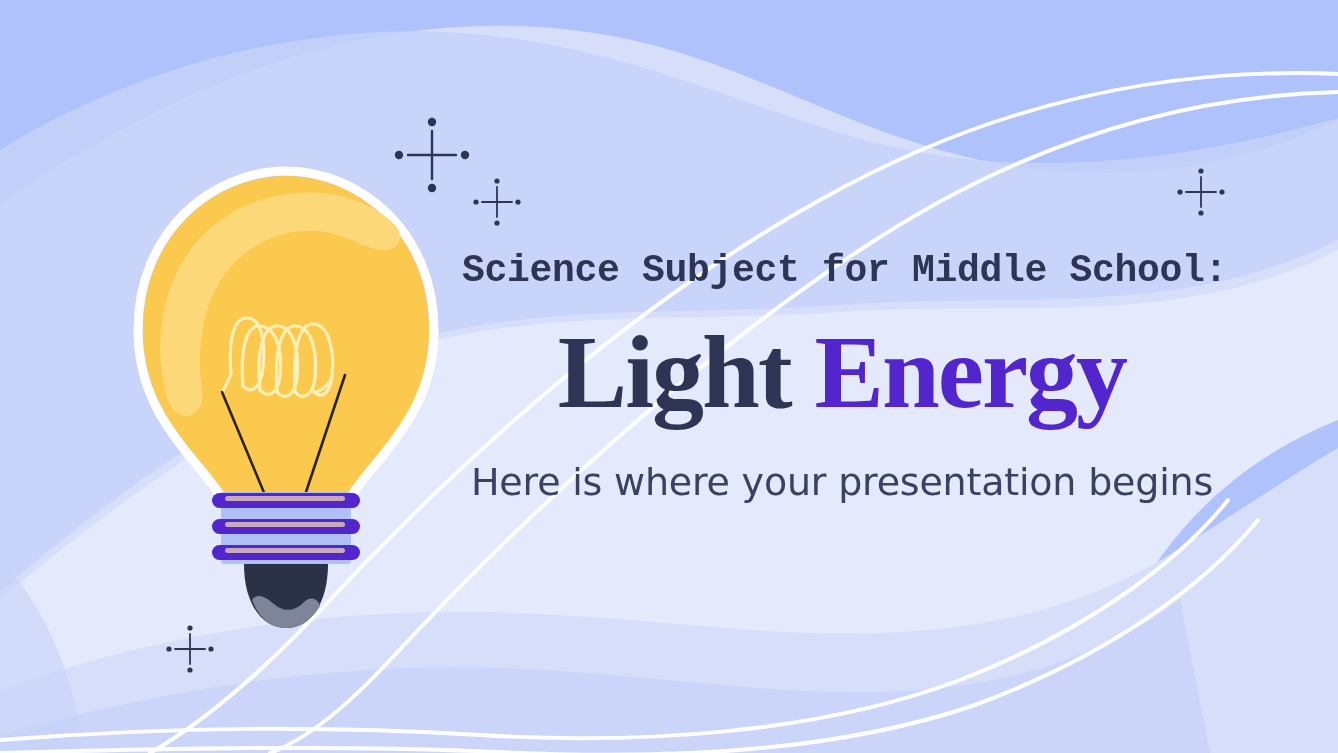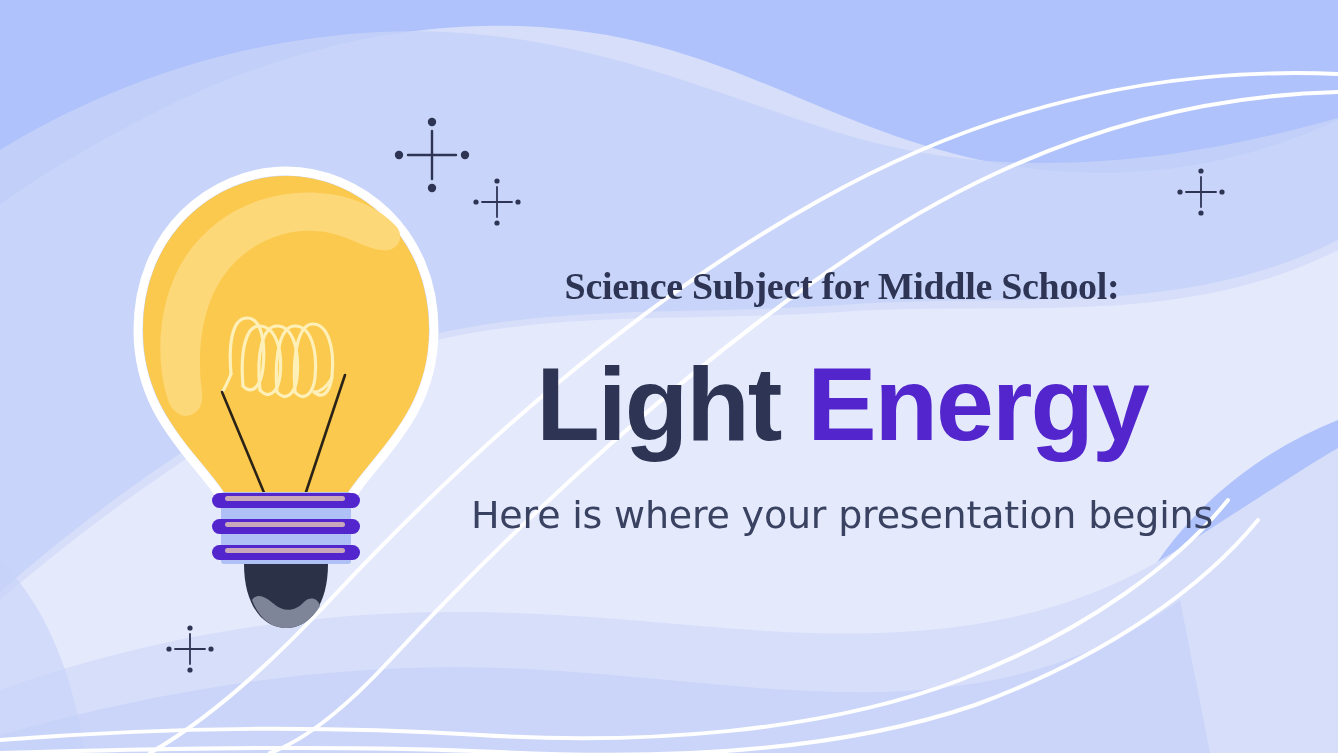--- a/index.html
+++ b/index.html
@@ -28,34 +28,34 @@
 
   
   #text-block {
     position: absolute;
     left: 462px;
     top: 248px;
     width: 760px;
     text-align: center;
   }
   #slide-eyebrow {
-    font-family: Liberation Serif, serif;
+    font-family: Liberation Mono, monospace;
     font-size: 38px;
     font-weight: bold;
     letter-spacing: -0.3px;
     color: #2D3454;
     line-height: 1.2;
-    margin: 16px;
+    margin: 0;
     white-space: nowrap;
   }
   #slide-title {
-    margin: 40px 0 0 0;
+    margin: 23px 0 0 0;
     line-height: 1.05;
     white-space: nowrap;
-    font-family: Liberation Sans, sans-serif;
+    font-family: Liberation Serif, serif;
     font-size: 104px;
     font-weight: bold;
     letter-spacing: -2px;
     text-align: center;
   }
   #slide-title .word-light { color: #2D3454; }
   #slide-title .word-energy { color: #5226CC; }
   #slide-subtitle {
     margin: 34px 0 0 0;
     font-family: "DejaVu Sans", sans-serif;

